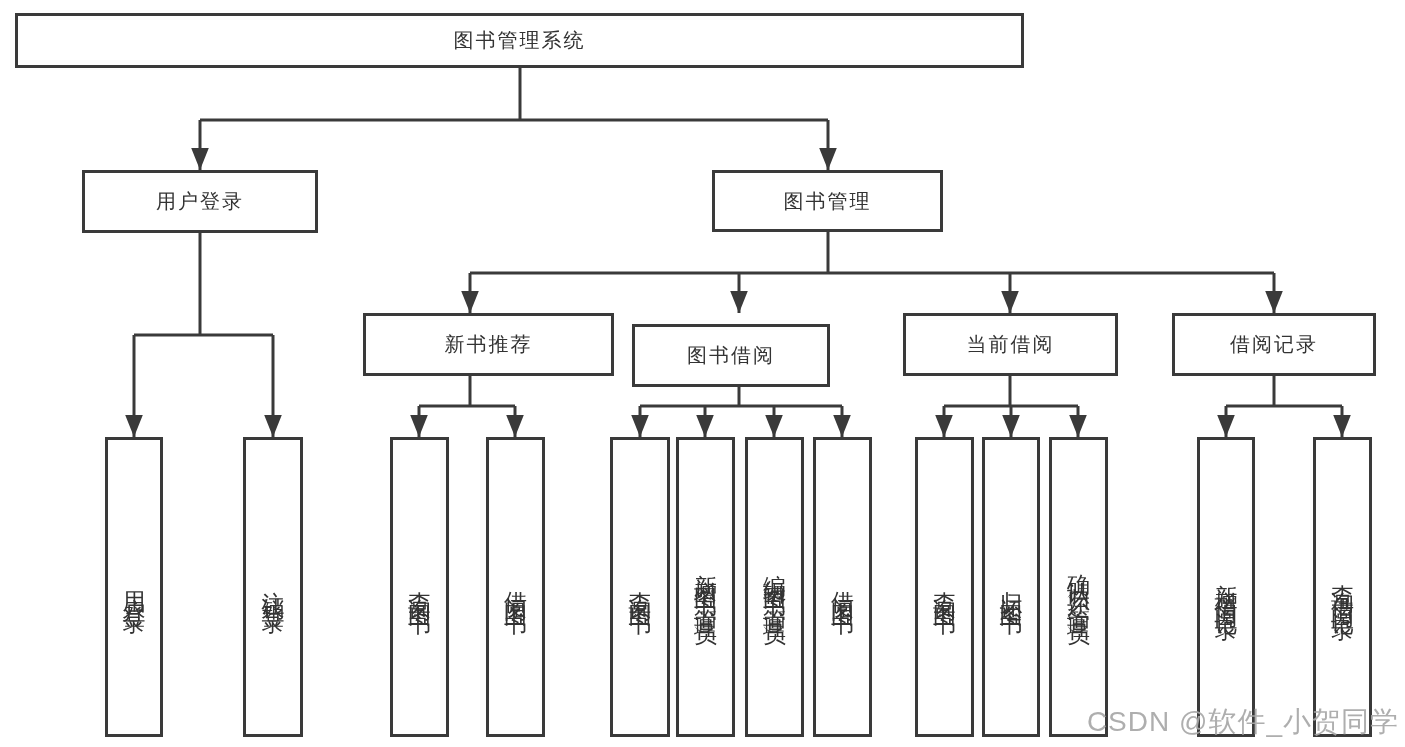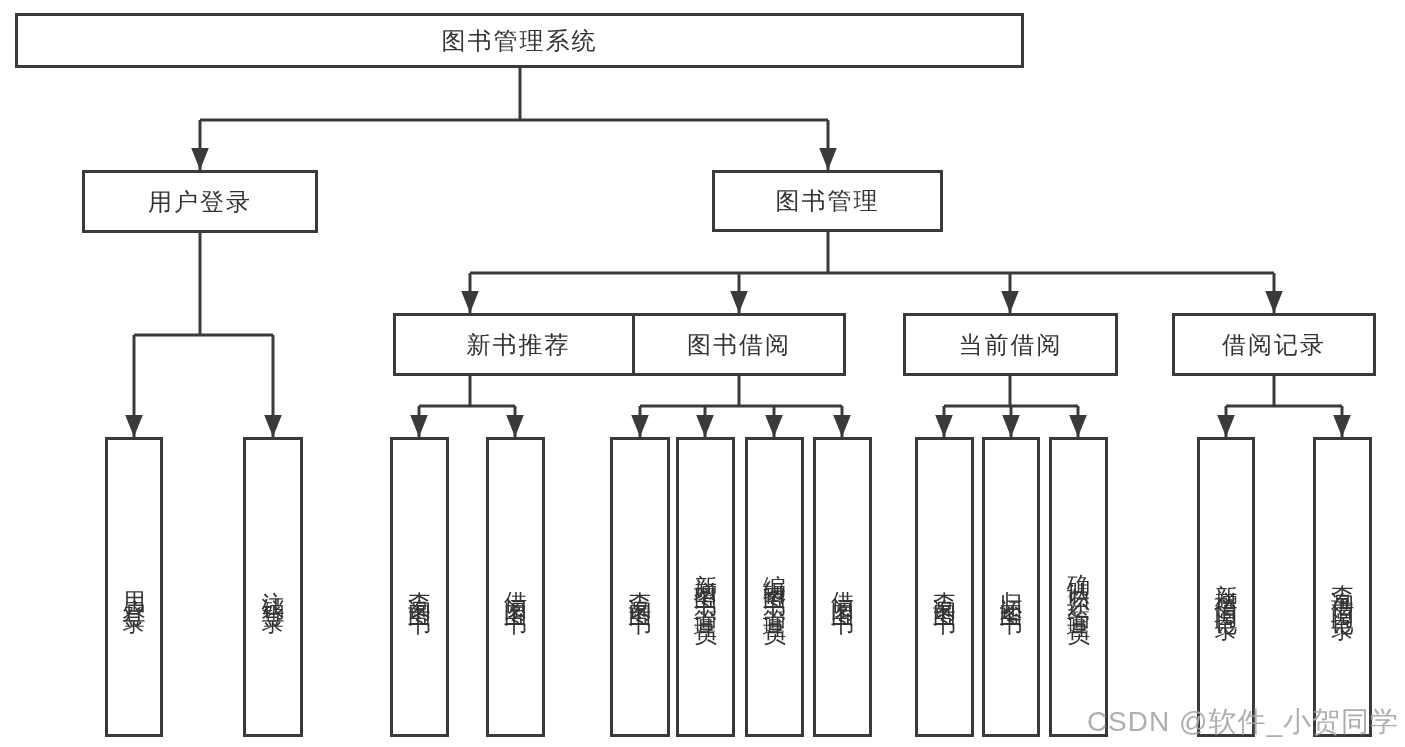--- a/index.html
+++ b/index.html
@@ -13,40 +13,40 @@
   .wires{position:absolute;left:0;top:0;width:1405px;height:747px;}
   .box{
     position:absolute;
     background:#ffffff;
     border:3px solid #3a3a3a;
     display:flex;align-items:center;justify-content:center;
     box-sizing:border-box;
     color:#333333;
   }
   .hlabel{
-    font-size:24px;
+    font-size:20px;
     letter-spacing:2px;
     white-space:nowrap;
     color:#333333;
   }
   .vt{
     writing-mode:vertical-rl;
     text-orientation:mixed;
     font-size:23px;
     line-height:1;
     letter-spacing:7px;
     color:#333333;
     white-space:nowrap;
   }
   
   .n-root {left:15px;  top:13px;  width:1009px;height:55px;}
   .n-l2-0 {left:82px;  top:170px; width:236px; height:63px;}
   .n-l2-1 {left:712px; top:170px; width:231px; height:62px;}
-  .n-l3-0 {left:363px; top:313px; width:251px; height:63px;margin-left:30px;}
-  .n-l3-1 {left:632px; top:313px; width:214px; height:63px;}
+  .n-l3-0 {left:363px; top:313px; width:251px; height:63px;}
+  .n-l3-1 {left:632px; top:324px; width:198px; height:63px;}
   .n-l3-2 {left:903px; top:313px; width:215px; height:63px;text-align:center;}
   .n-l3-3 {left:1172px;top:313px; width:204px; height:63px;}
   .leaf   {top:437px;  height:300px;}
   .n-a-0{left:105px; width:58px;}
   .n-a-1{left:243px; width:60px;}
   .n-b-0{left:390px; width:59px;}
   .n-b-1{left:486px; width:59px;}
   .n-c-0{left:610px; width:60px;}
   .n-c-1{left:676px; width:59px;}
   .n-c-2{left:745px; width:59px;}

